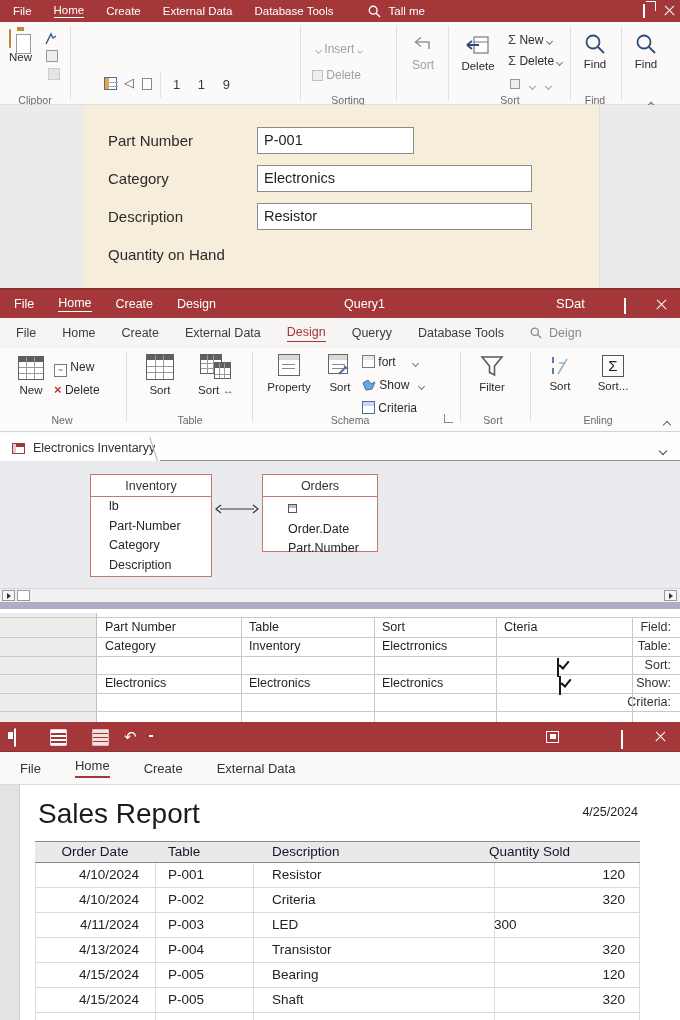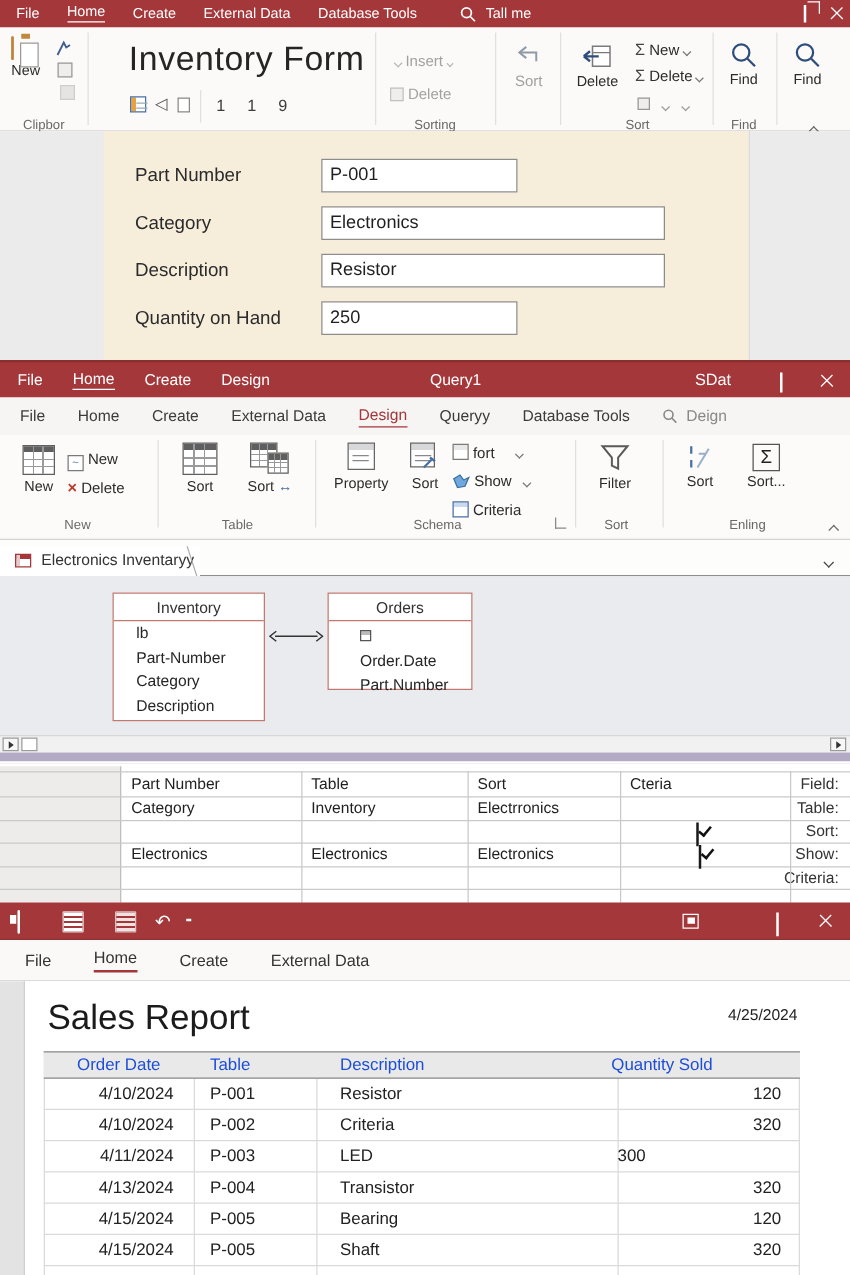--- a/index.html
+++ b/index.html
@@ -100,21 +100,21 @@
   #menubar3 .mi.first { margin-left:20px; }
   .u-red3 { border-bottom:2px solid #A4373A; padding-bottom:3px; }
 
   
   #report { left:0; top:785px; width:680px; height:235px; background:#fff; }
   #repmargin { position:absolute; left:0; top:0; width:20px; height:235px; background:#E3E3E3; border-right:1px solid #CFCFCF; }
   .rtitle { font-size:28px; color:#1b1b1b; }
   .rdate { font-size:12.5px; color:#222; }
   #rtable { position:absolute; left:35px; top:56px; width:605px; height:179px; }
   #rthead { position:absolute; left:0; top:0; width:605px; height:22px; background:#E9E9E9; border-top:1.5px solid #8a8a8a; border-bottom:1.5px solid #8a8a8a; }
-  .rth { position:absolute; top:0; font-size:13.5px; color:#1d4ed8; line-height:20px; }
+  .rth { position:absolute; top:0; font-size:13.5px; color:#0f172a; line-height:20px; }
   .rrow { position:absolute; left:0; width:605px; height:25px; border-bottom:1px solid #DADADA; }
   .rcell { position:absolute; top:0; font-size:13.5px; color:#222; line-height:24px; white-space:nowrap; }
   .rvline { position:absolute; top:0; width:1px; height:179px; background:#DADADA; }
 
   svg { display:block; }
 </style>
 </head>
 <body>
 
 <div id="screen">
@@ -145,21 +145,20 @@
     <div class="abs" style="left:44px;top:10px">
       <svg width="14" height="14" viewBox="0 0 14 14">
           <path d="M2 12 L7 2 L9 6 L12 4" fill="none" stroke="#3C5E92" stroke-width="1.5"></path>
         </svg>
     </div>
     <div class="abs sq-sm" style="left:46px;top:28px"></div>
     <div class="abs sq-sm" style="left:48px;top:46px;background:#E6E4E2;border-color:#CFCDCB"></div>
     <div class="abs grouplabel" style="left:0;top:72px;width:70px">Clipbor</div>
     <div class="abs vsep" style="left:70px;top:4px;height:74px"></div>
 
-    <div class="abs doc-title" style="left:103px;top:10px">Inventory Form</div>
     <div class="abs minicalc" style="left:104px;top:55px"></div>
     <div class="abs" style="left:124px;top:53px;font-size:13px;color:#555">◁</div>
     <div class="abs pageicon" style="left:142px;top:56px"></div>
     <div class="abs vsep" style="left:160px;top:50px;height:26px"></div>
     <div class="abs" style="left:173px;top:55px;font-size:13px;color:#3c3c3c;letter-spacing:7px">1 1  9</div>
     <div class="abs vsep" style="left:300px;top:4px;height:74px"></div>
 
     <div class="abs grayed" style="left:316px;top:20px;font-size:12px">
       <span class="chd" style="border-color:#B9B7B5"></span>
       <span>Insert</span>
@@ -226,21 +225,20 @@
 
   <div id="formarea" class="abs">
     <div id="formpanel" class="abs">
       <div class="abs flabel" style="left:25px;top:22px">Part Number</div>
       <div class="abs finput" style="left:174px;top:22px;width:157px">P-001</div>
       <div class="abs flabel" style="left:25px;top:60px">Category</div>
       <div class="abs finput" style="left:174px;top:60px;width:275px">Electronics</div>
       <div class="abs flabel" style="left:25px;top:98px">Description</div>
       <div class="abs finput" style="left:174px;top:98px;width:275px">Resistor</div>
       <div class="abs flabel" style="left:25px;top:136px">Quantity on Hand</div>
-      <div class="abs finput" style="left:174px;top:136px;width:157px">250</div>
     </div>
   </div>
 
   <div id="tb2" class="abs redbar">
     <span class="mi first">File</span>
     <span class="mi u-white">Home</span>
     <span class="mi">Create</span>
     <span class="mi">Design</span>
     <span class="abs" style="left:344px;top:7px">Query1</span>
     <span class="abs" style="left:556px;top:6px;font-size:13px">SDat</span>

